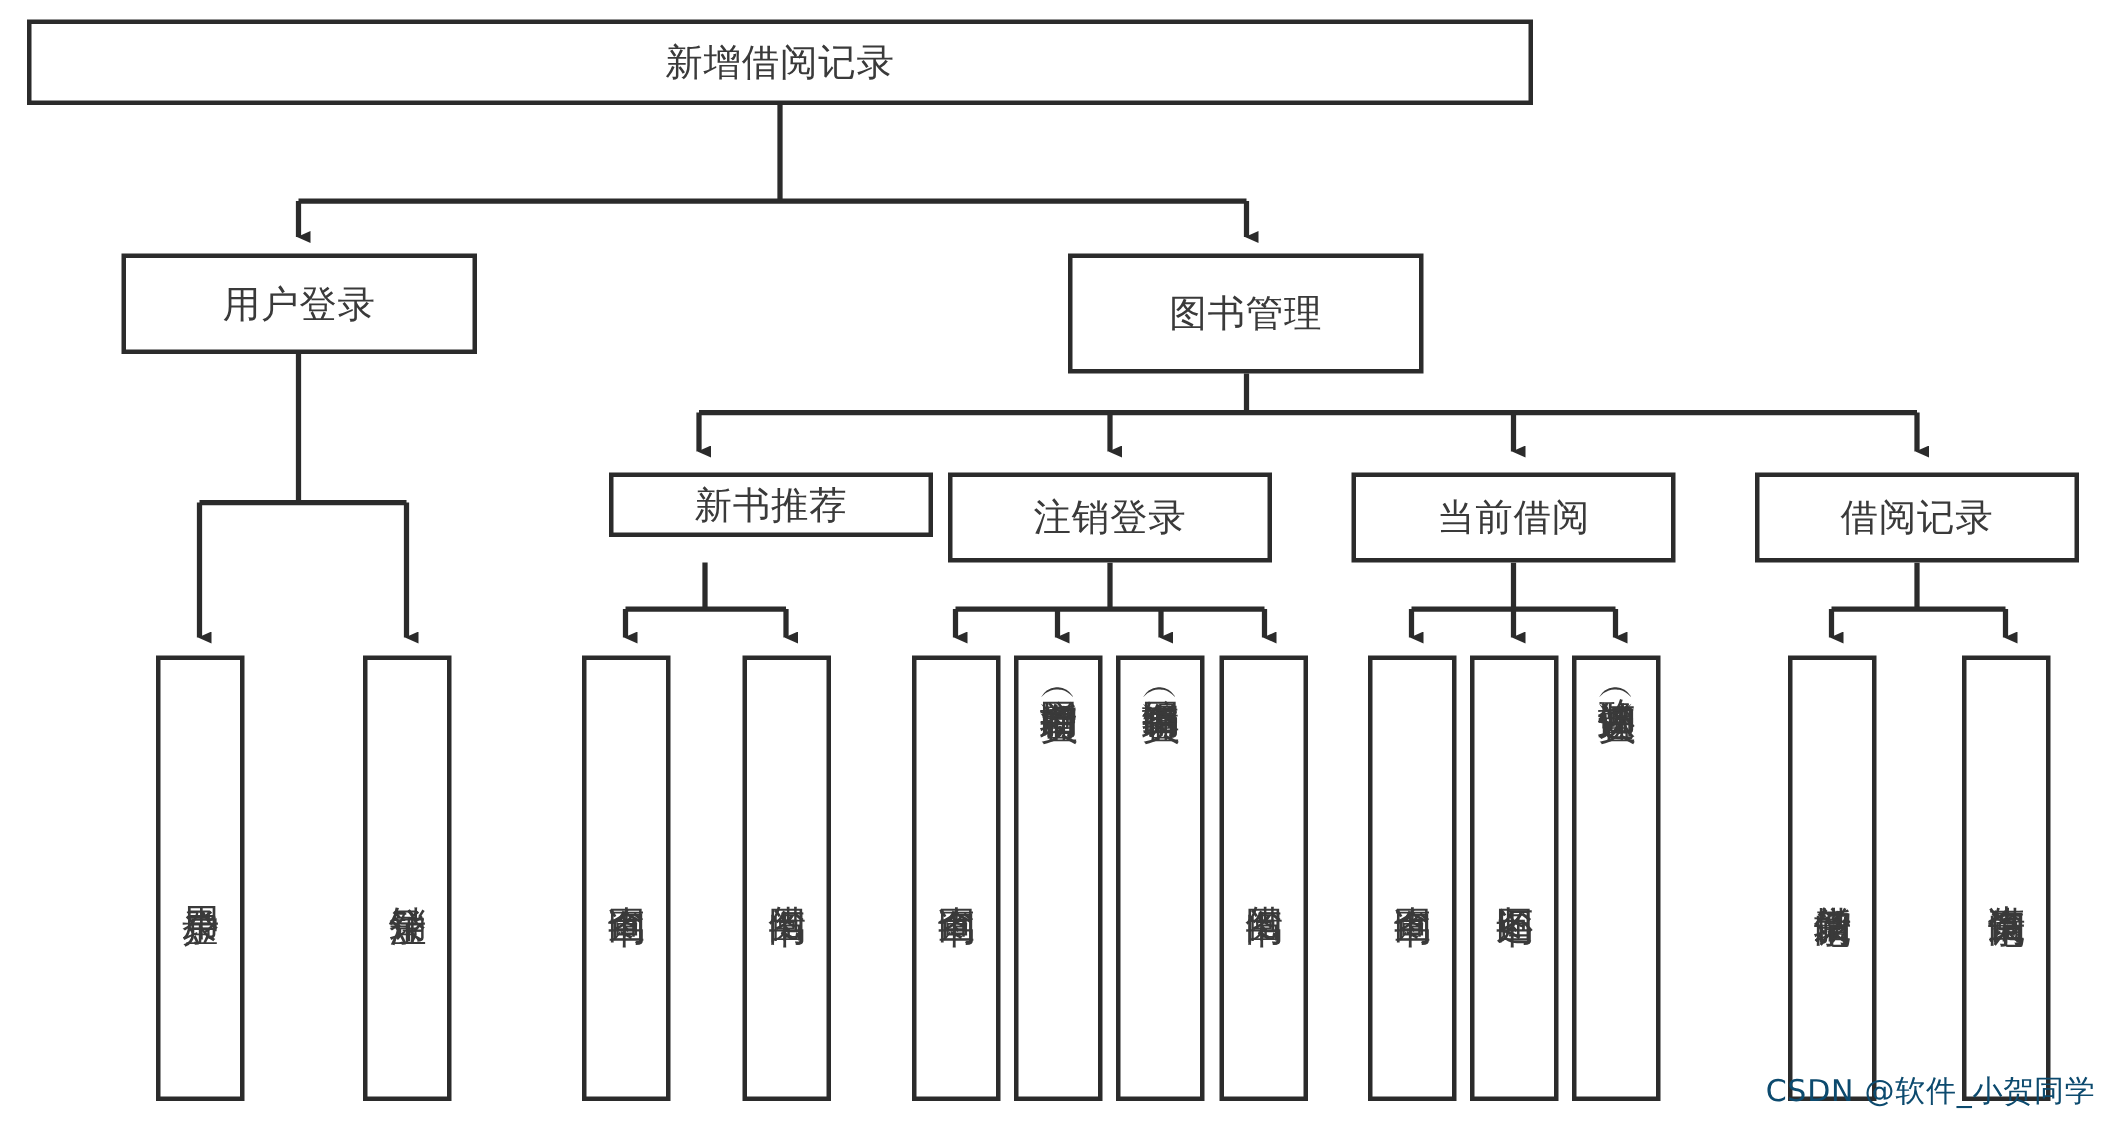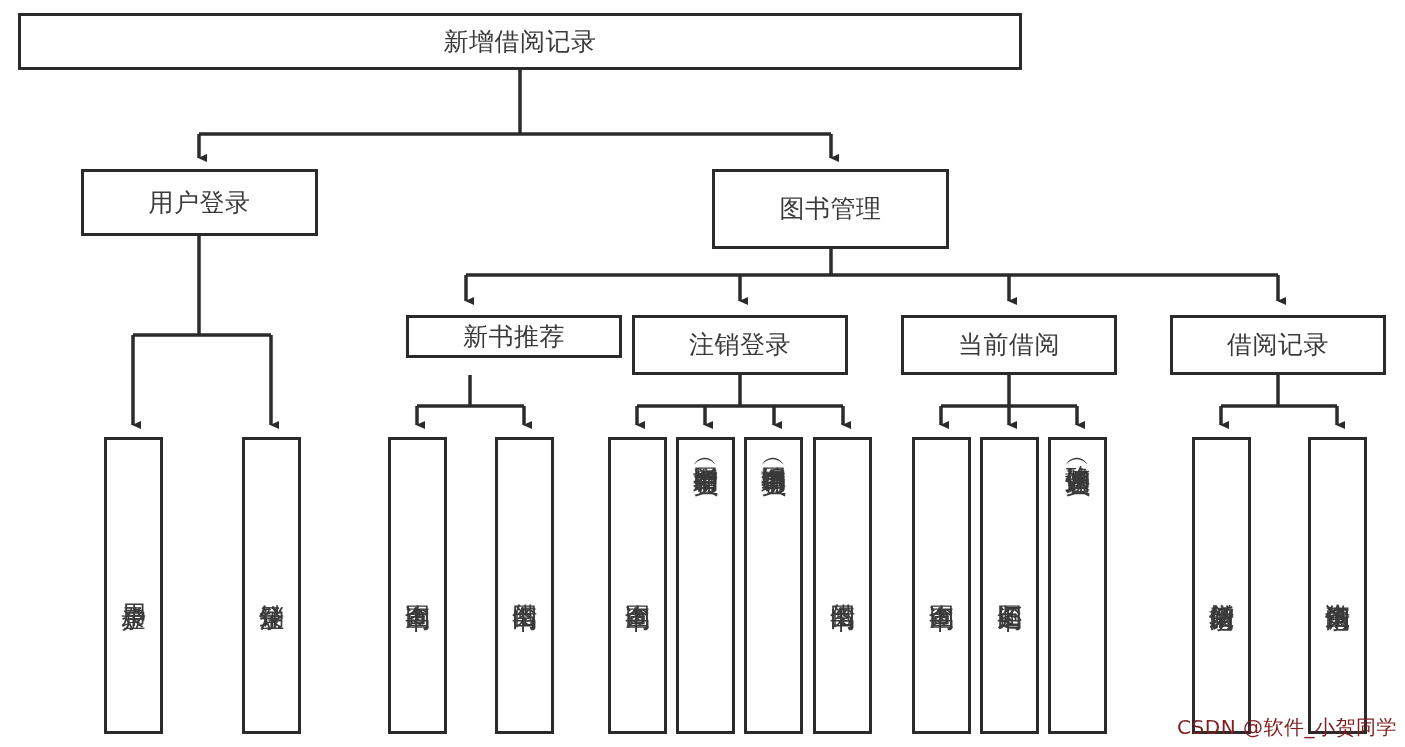--- a/index.html
+++ b/index.html
@@ -63,21 +63,21 @@
   }
   .node.leaf.centered {
     align-items: center;
     padding-top: 0;
   }
   #watermark {
     position: absolute;
     right: 8px;
     bottom: 6px;
     font-size: 20px;
-    color: #7f1d1d;
+    color: #0c4a6e;
     letter-spacing: 0.5px;
     z-index: 3;
     white-space: nowrap;
   }
 </style>
 </head>
 <body>
 
 <div id="canvas">
 

